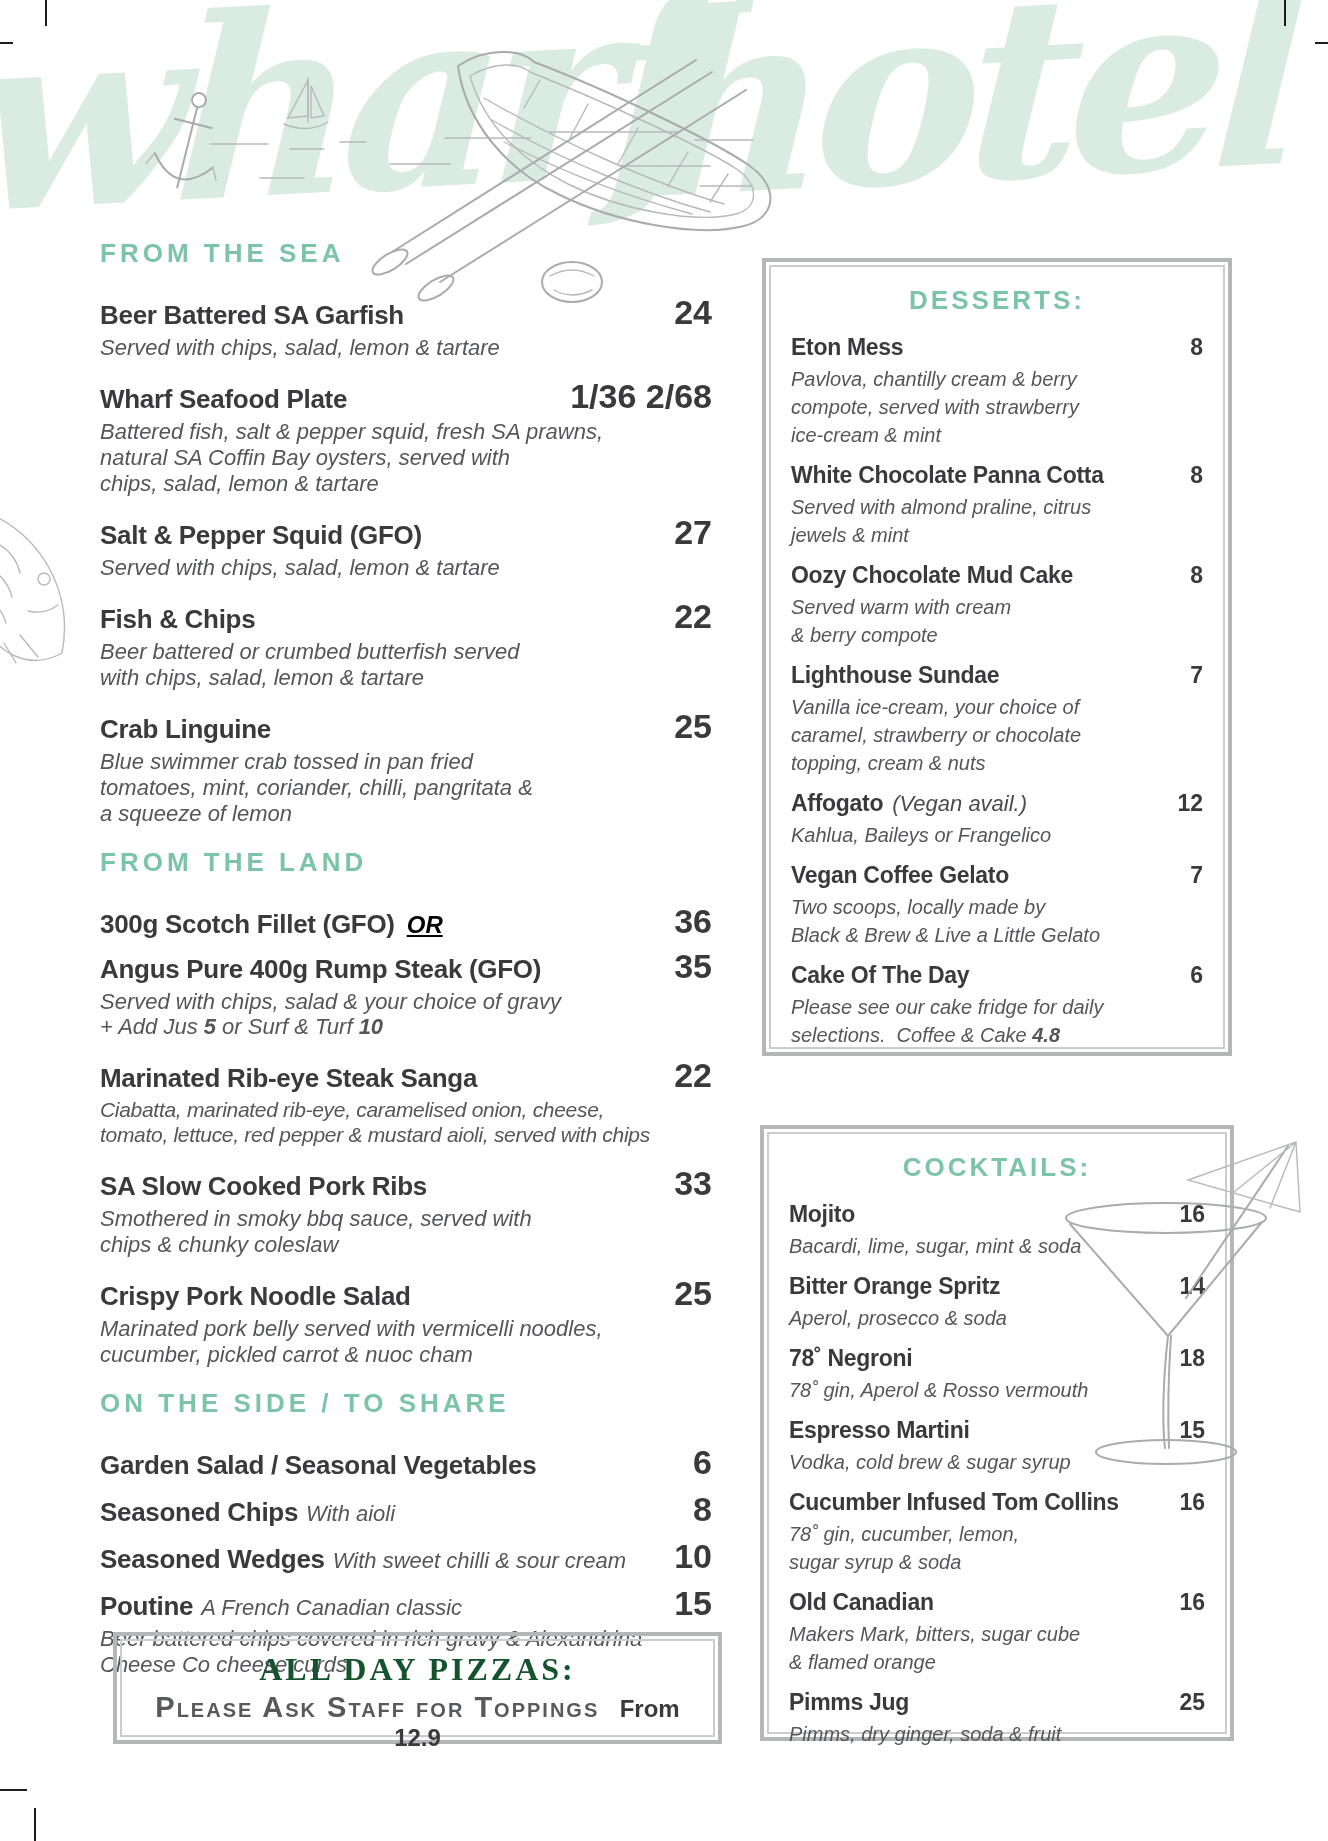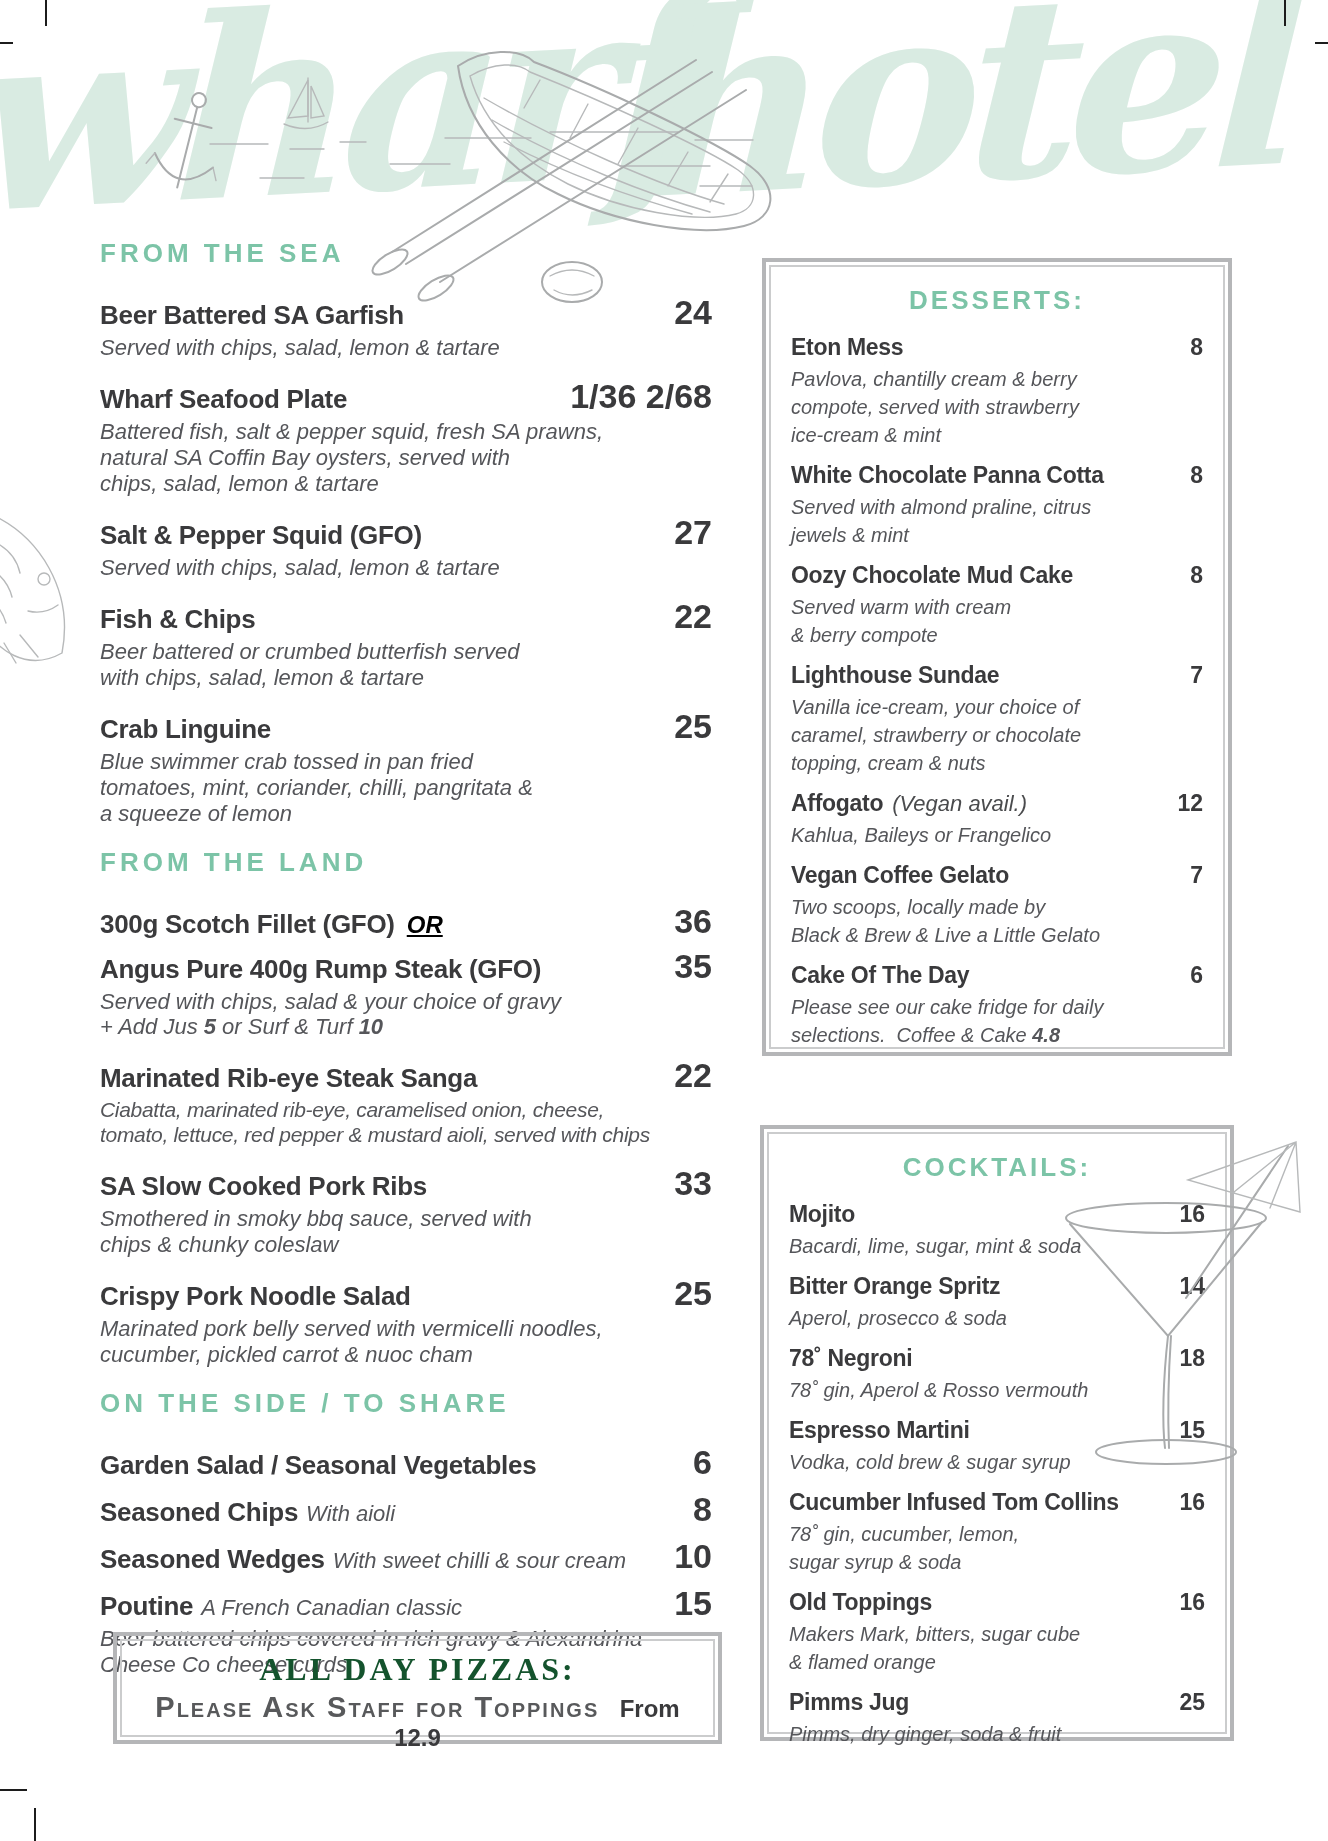--- a/index.html
+++ b/index.html
@@ -349,21 +349,21 @@
           <div class="mi">
             <div class="mi-row">
               <span class="mi-name">Cucumber Infused Tom Collins</span>
               <span class="mi-price">16</span>
             </div>
             <div class="mi-desc">78˚ gin, cucumber, lemon,
 sugar syrup &amp; soda</div>
           </div>
           <div class="mi">
             <div class="mi-row">
-              <span class="mi-name">Old Toppings</span>
+              <span class="mi-name">Old Canadian</span>
               <span class="mi-price">16</span>
             </div>
             <div class="mi-desc">Makers Mark, bitters, sugar cube
 &amp; flamed orange</div>
           </div>
           <div class="mi">
             <div class="mi-row">
               <span class="mi-name">Pimms Jug</span>
               <span class="mi-price">25</span>
             </div>

